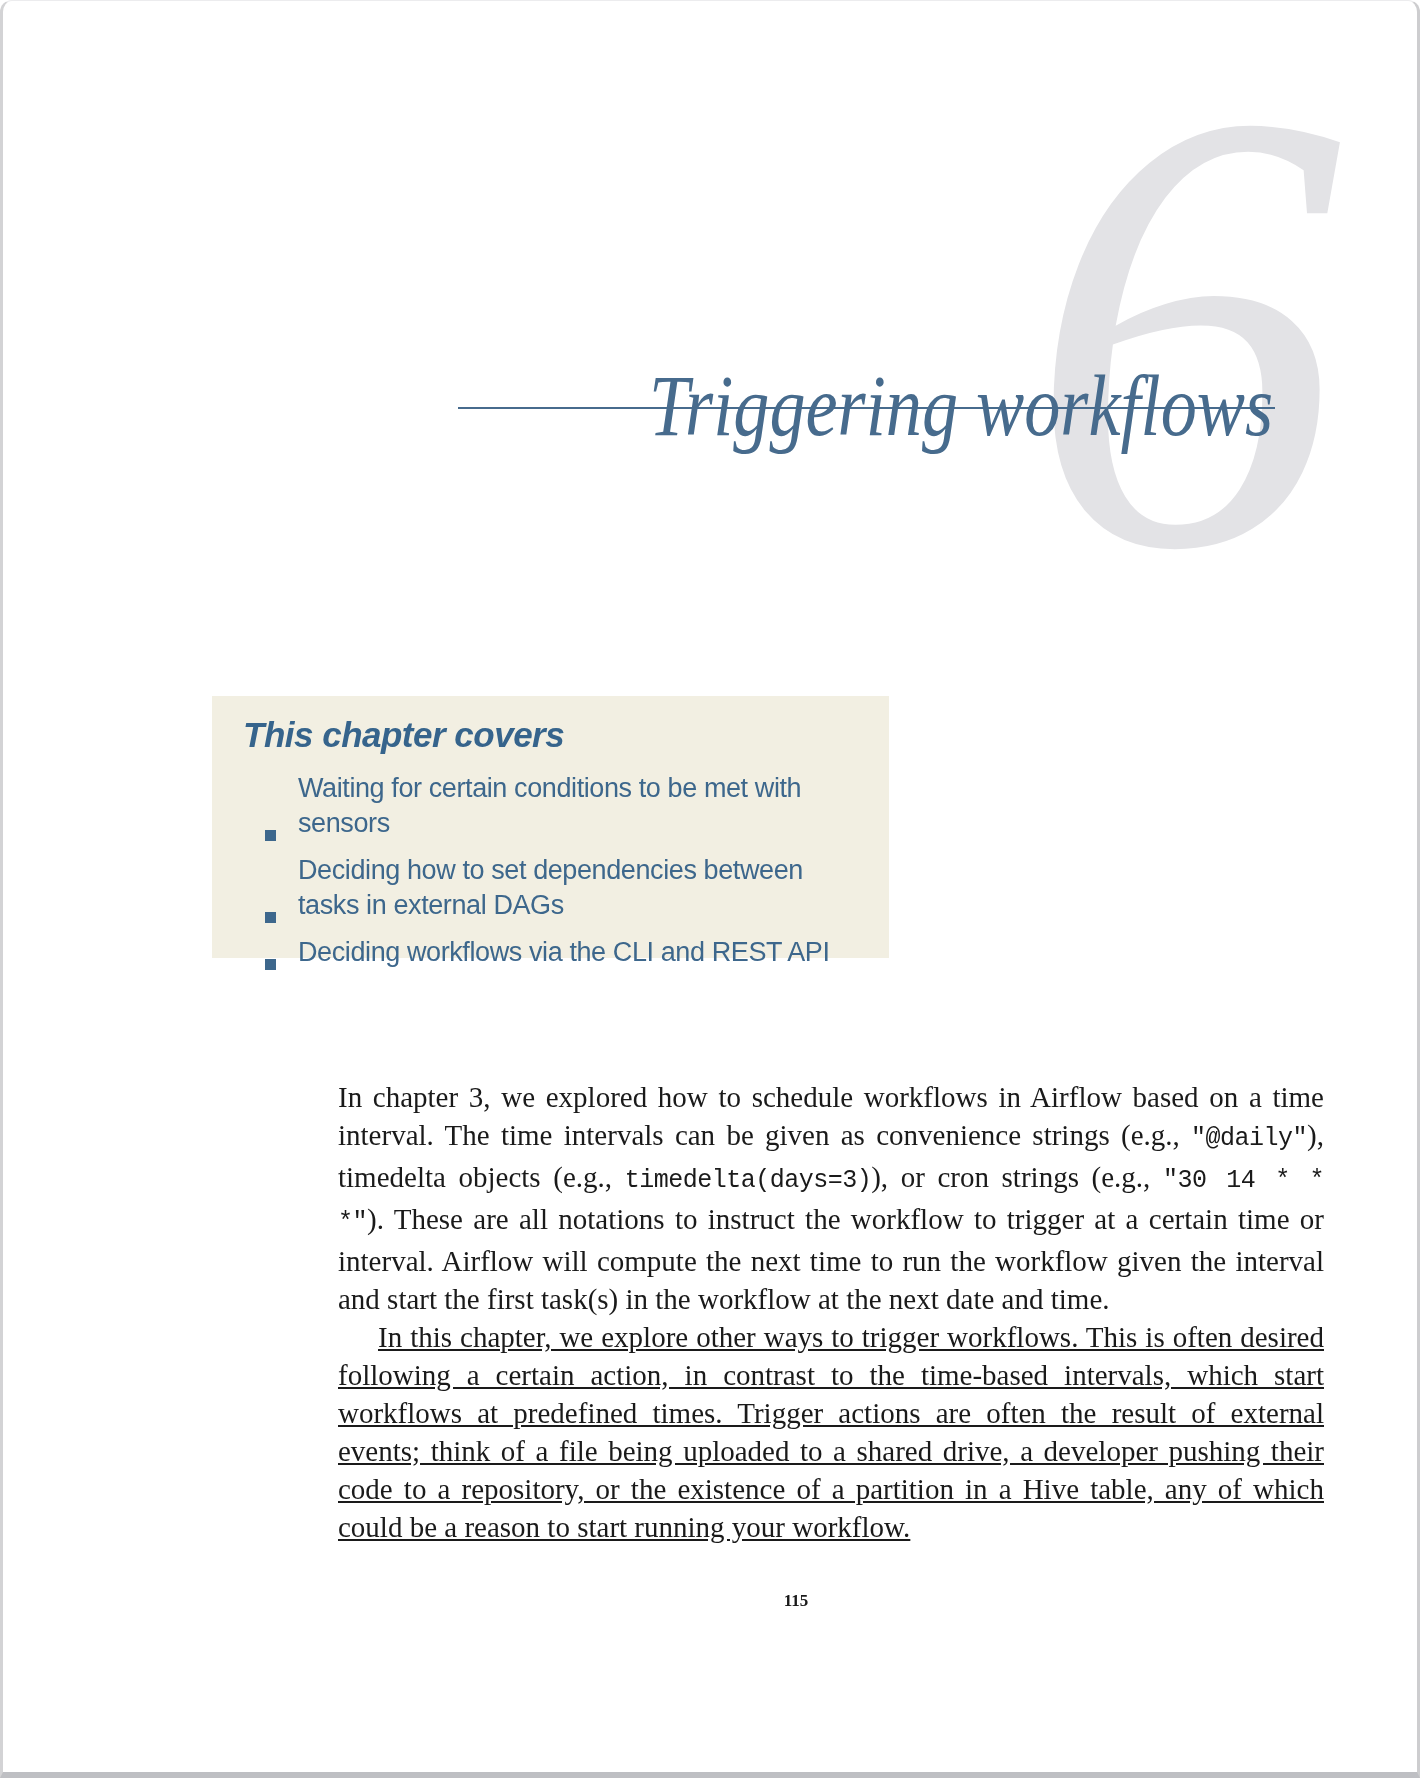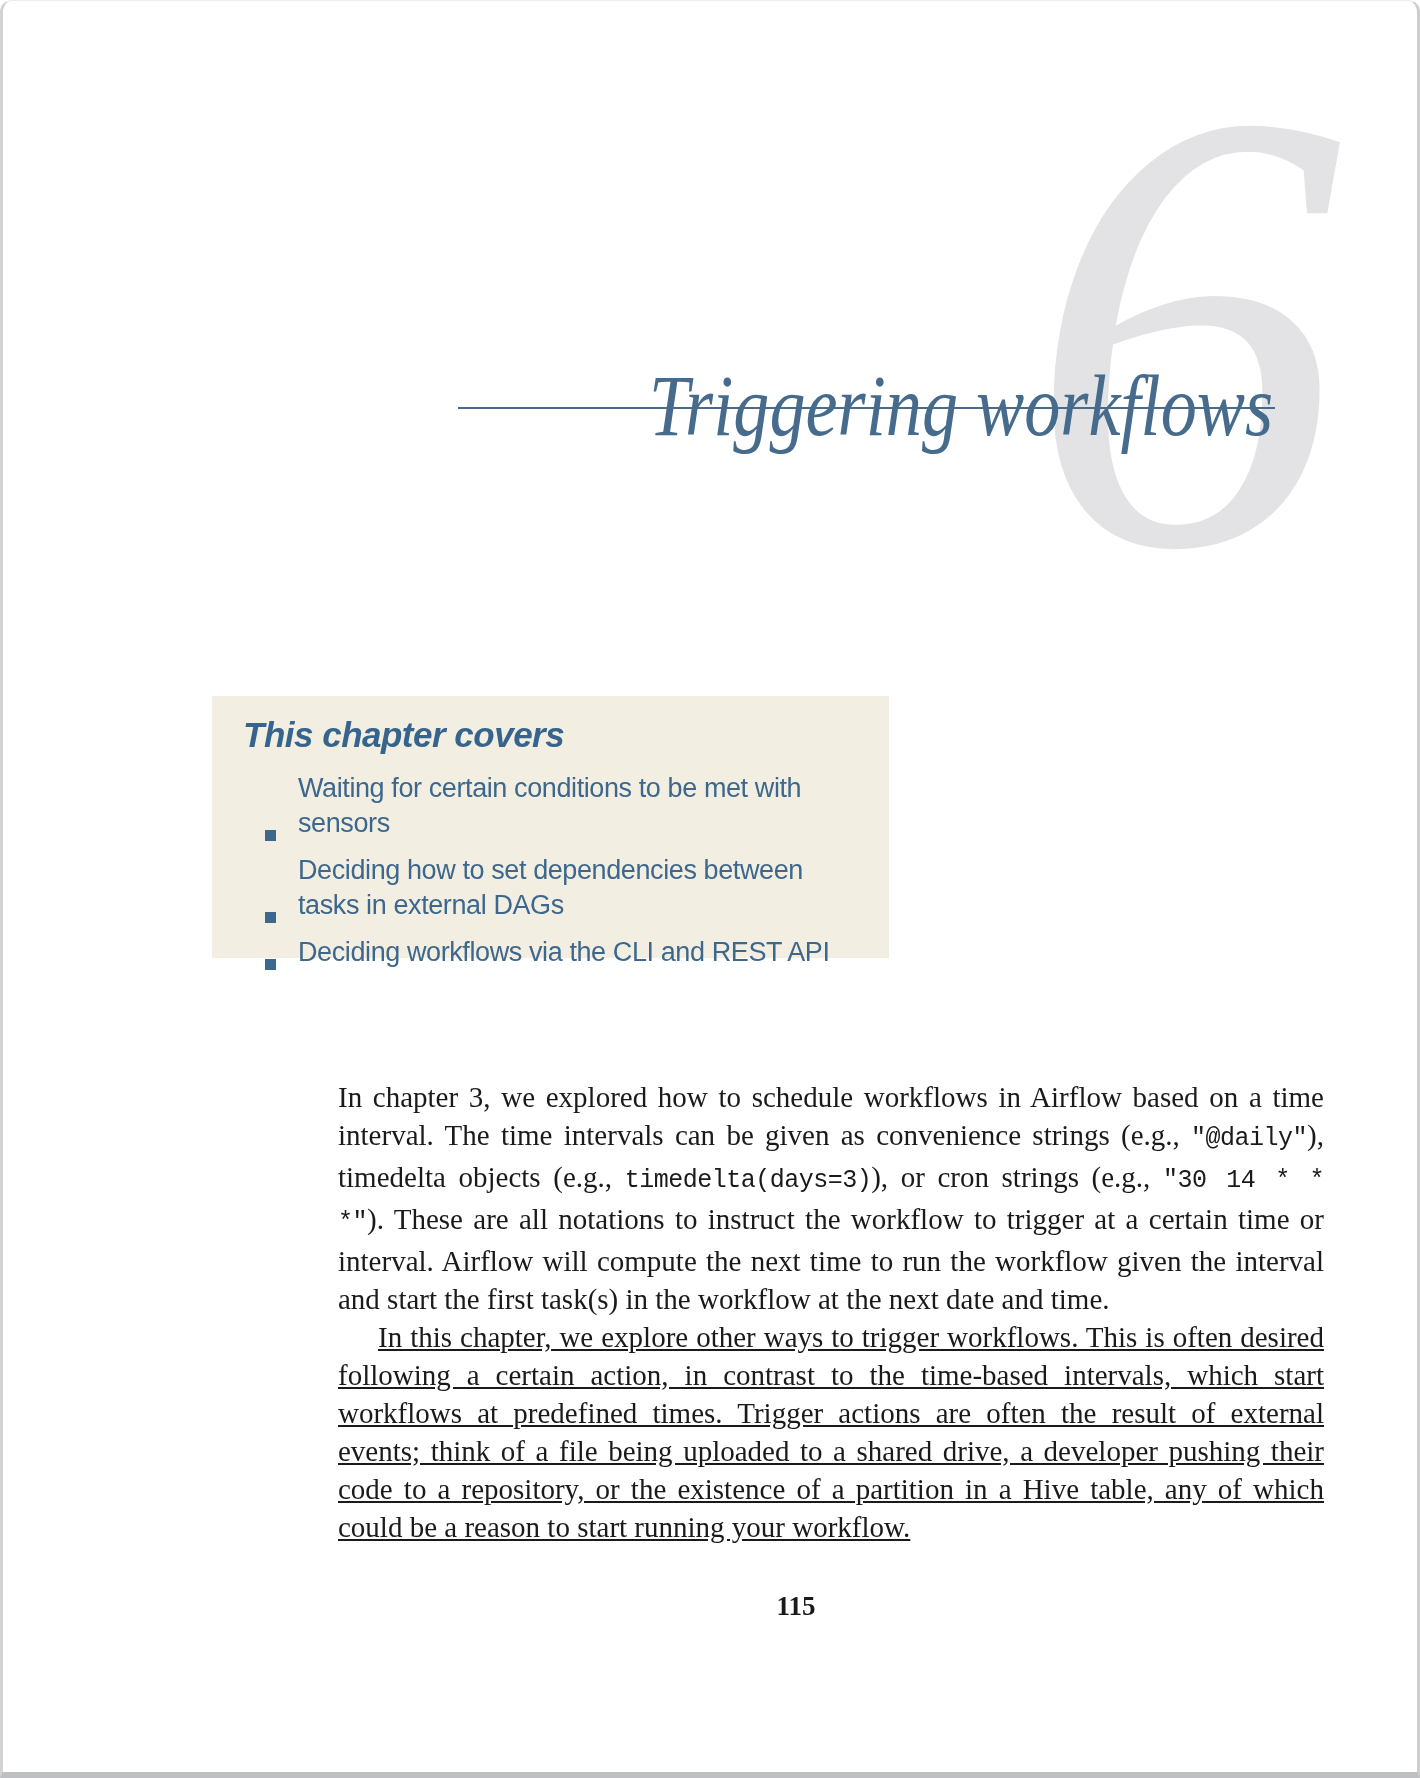--- a/index.html
+++ b/index.html
@@ -138,21 +138,21 @@
 
   
   .page-number {
     position: absolute;
     left: 300px;
     top: 1590px;
     width: 986px;
     text-align: center;
     font-family: "Liberation Serif", serif;
     font-weight: 700;
-    font-size: 27px;
+    font-size: 17px;
     color: var(--body-text, #1a1a1a);
     z-index: 2;
   }
 </style>
 </head>
 <body>
 
 <div class="page">
 
   <div class="chapter-numeral">6</div>

